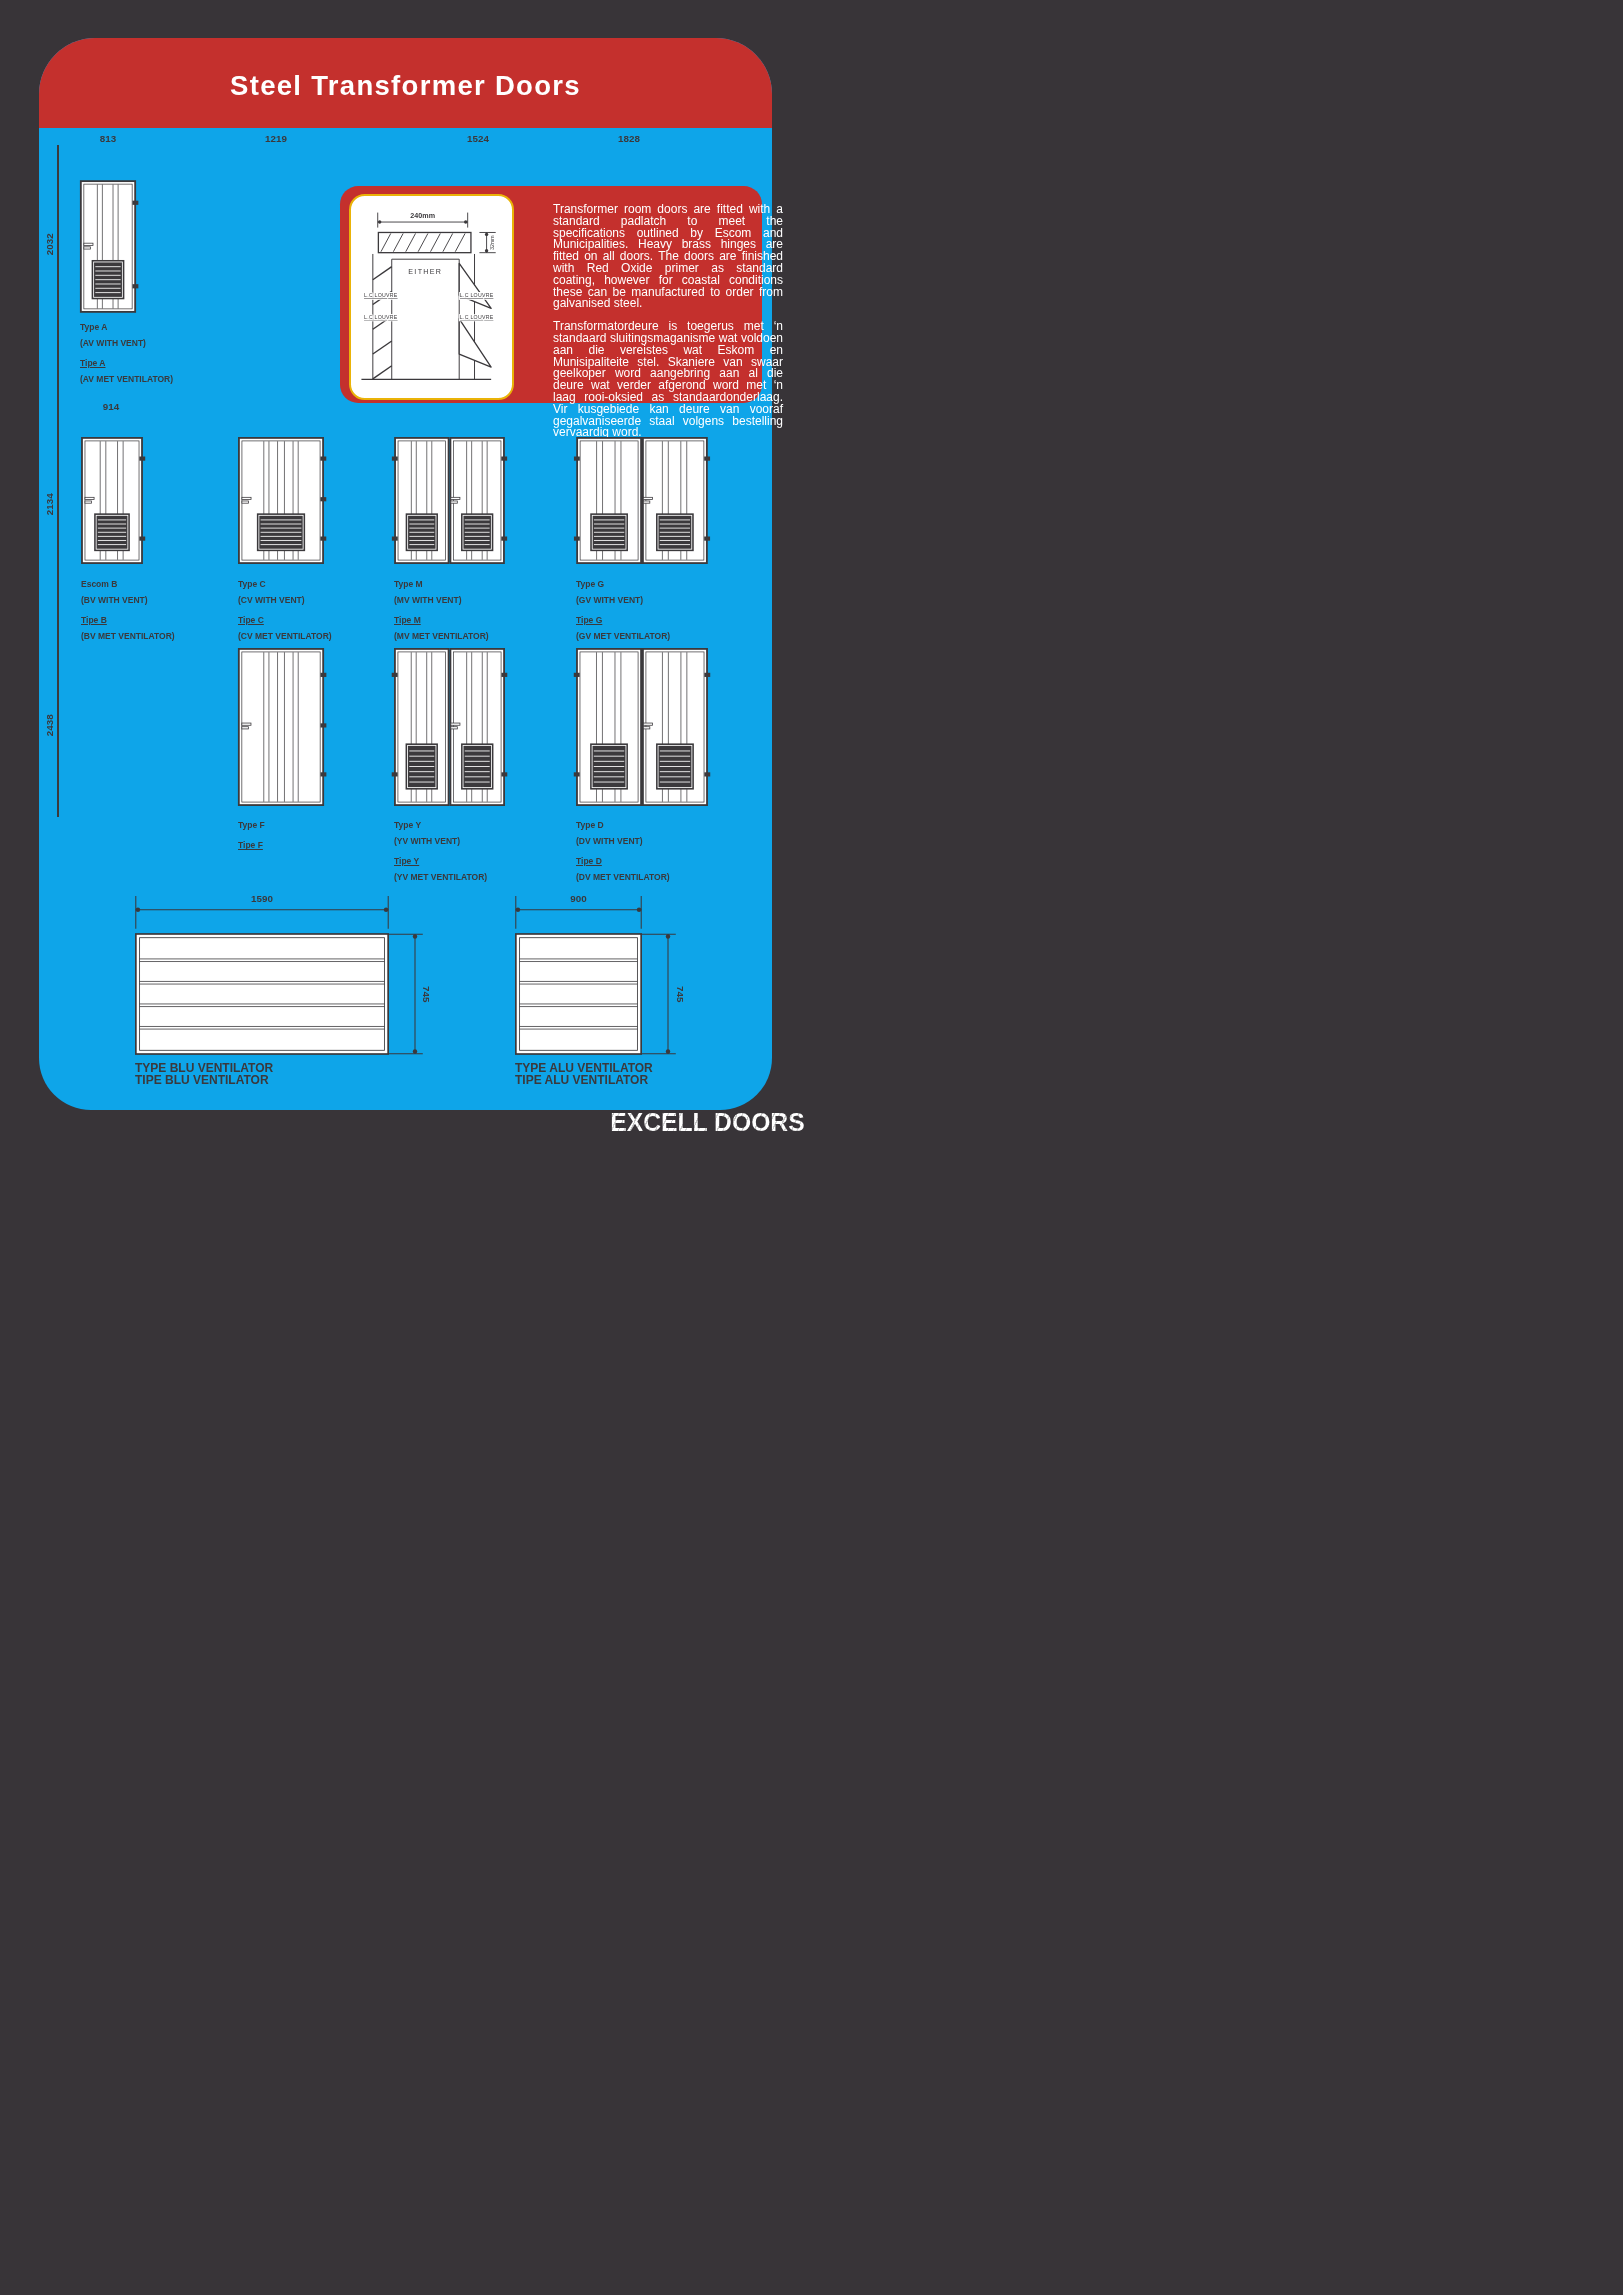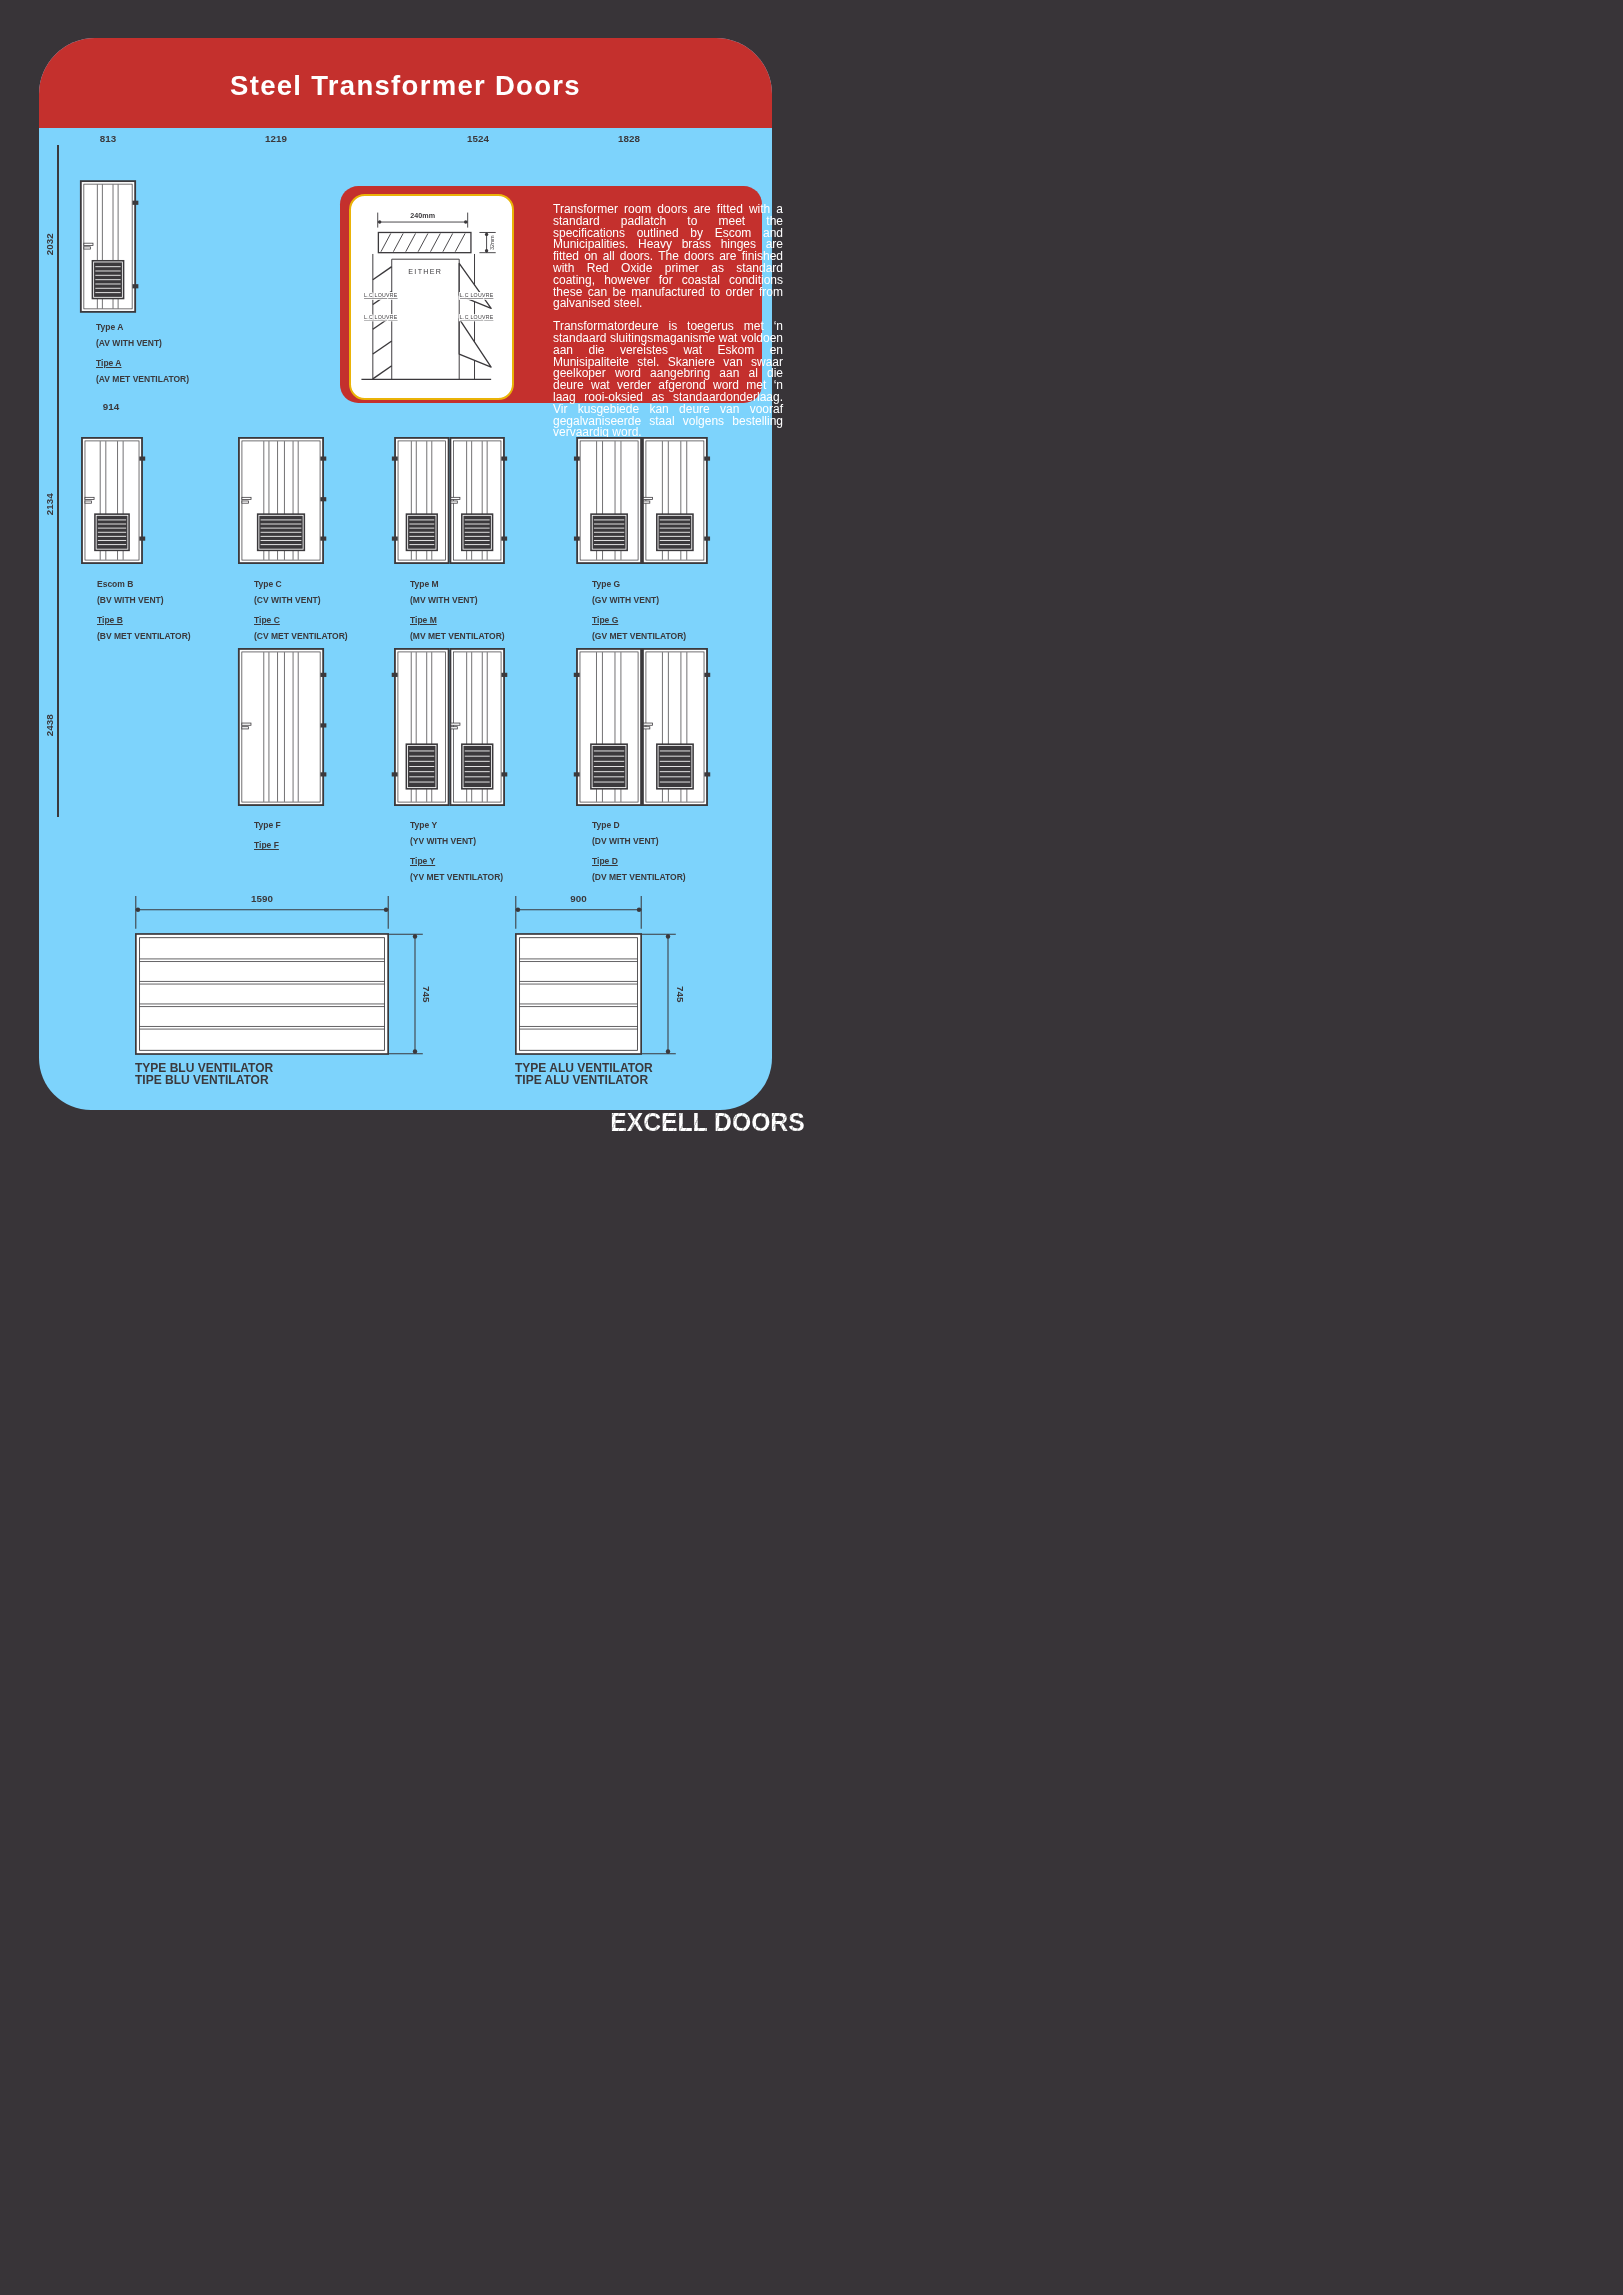--- a/index.html
+++ b/index.html
@@ -5,21 +5,21 @@
   html,body{margin:0;padding:0;}
   body{
     width:812px;height:1148px;
     background:#383438;
     font-family:"Liberation Sans", sans-serif;
     position:relative;overflow:hidden;
   }
   #page{
     position:absolute;left:39px;top:38px;
     width:733px;height:1072px;
-    background:#7dd3fc;
+    background:#0ea5e9;
     border-radius:56px 56px 52px 52px;
     }
   #banner{
     position:absolute;left:0;top:0;width:733px;height:90px;
     background:#c4302d;
     border-radius:56px 56px 0 0;
     display:flex;align-items:center;justify-content:center;
   }
   #banner .title{
     color:#ffffff;font-size:27.5px;font-weight:bold;letter-spacing:1.3px;
@@ -38,21 +38,21 @@
     position:absolute;width:39px;height:10.5px;text-align:center;
     font-size:9.8px;font-weight:bold;color:#3b393c;
     transform:rotate(90deg);transform-origin:center;line-height:10.5px;
   }
   #ruler{
     position:absolute;left:18.3px;top:107px;width:2px;height:672px;
     background:#3b393c;
   }
   svg.fig{position:absolute;overflow:visible;}
   .door-labels{position:absolute;}
-  .dl{font-size:8.5px;font-weight:bold;color:#3b393c;line-height:15.7px;white-space:nowrap;margin-left:16px;}
+  .dl{font-size:8.5px;font-weight:bold;color:#3b393c;line-height:15.7px;white-space:nowrap;}
   .dl.gap{margin-top:4.6px;text-decoration:underline;}
   #infobox{
     position:absolute;left:301px;top:148px;width:422px;height:217px;
     background:#c4302d;border-radius:18.3px;
   }
   #techbox{
     position:absolute;left:8.5px;top:7.8px;width:161px;height:202px;
     background:#ffffff;border:2px solid #eab308;border-radius:15.7px;
   }
   #infotext{

